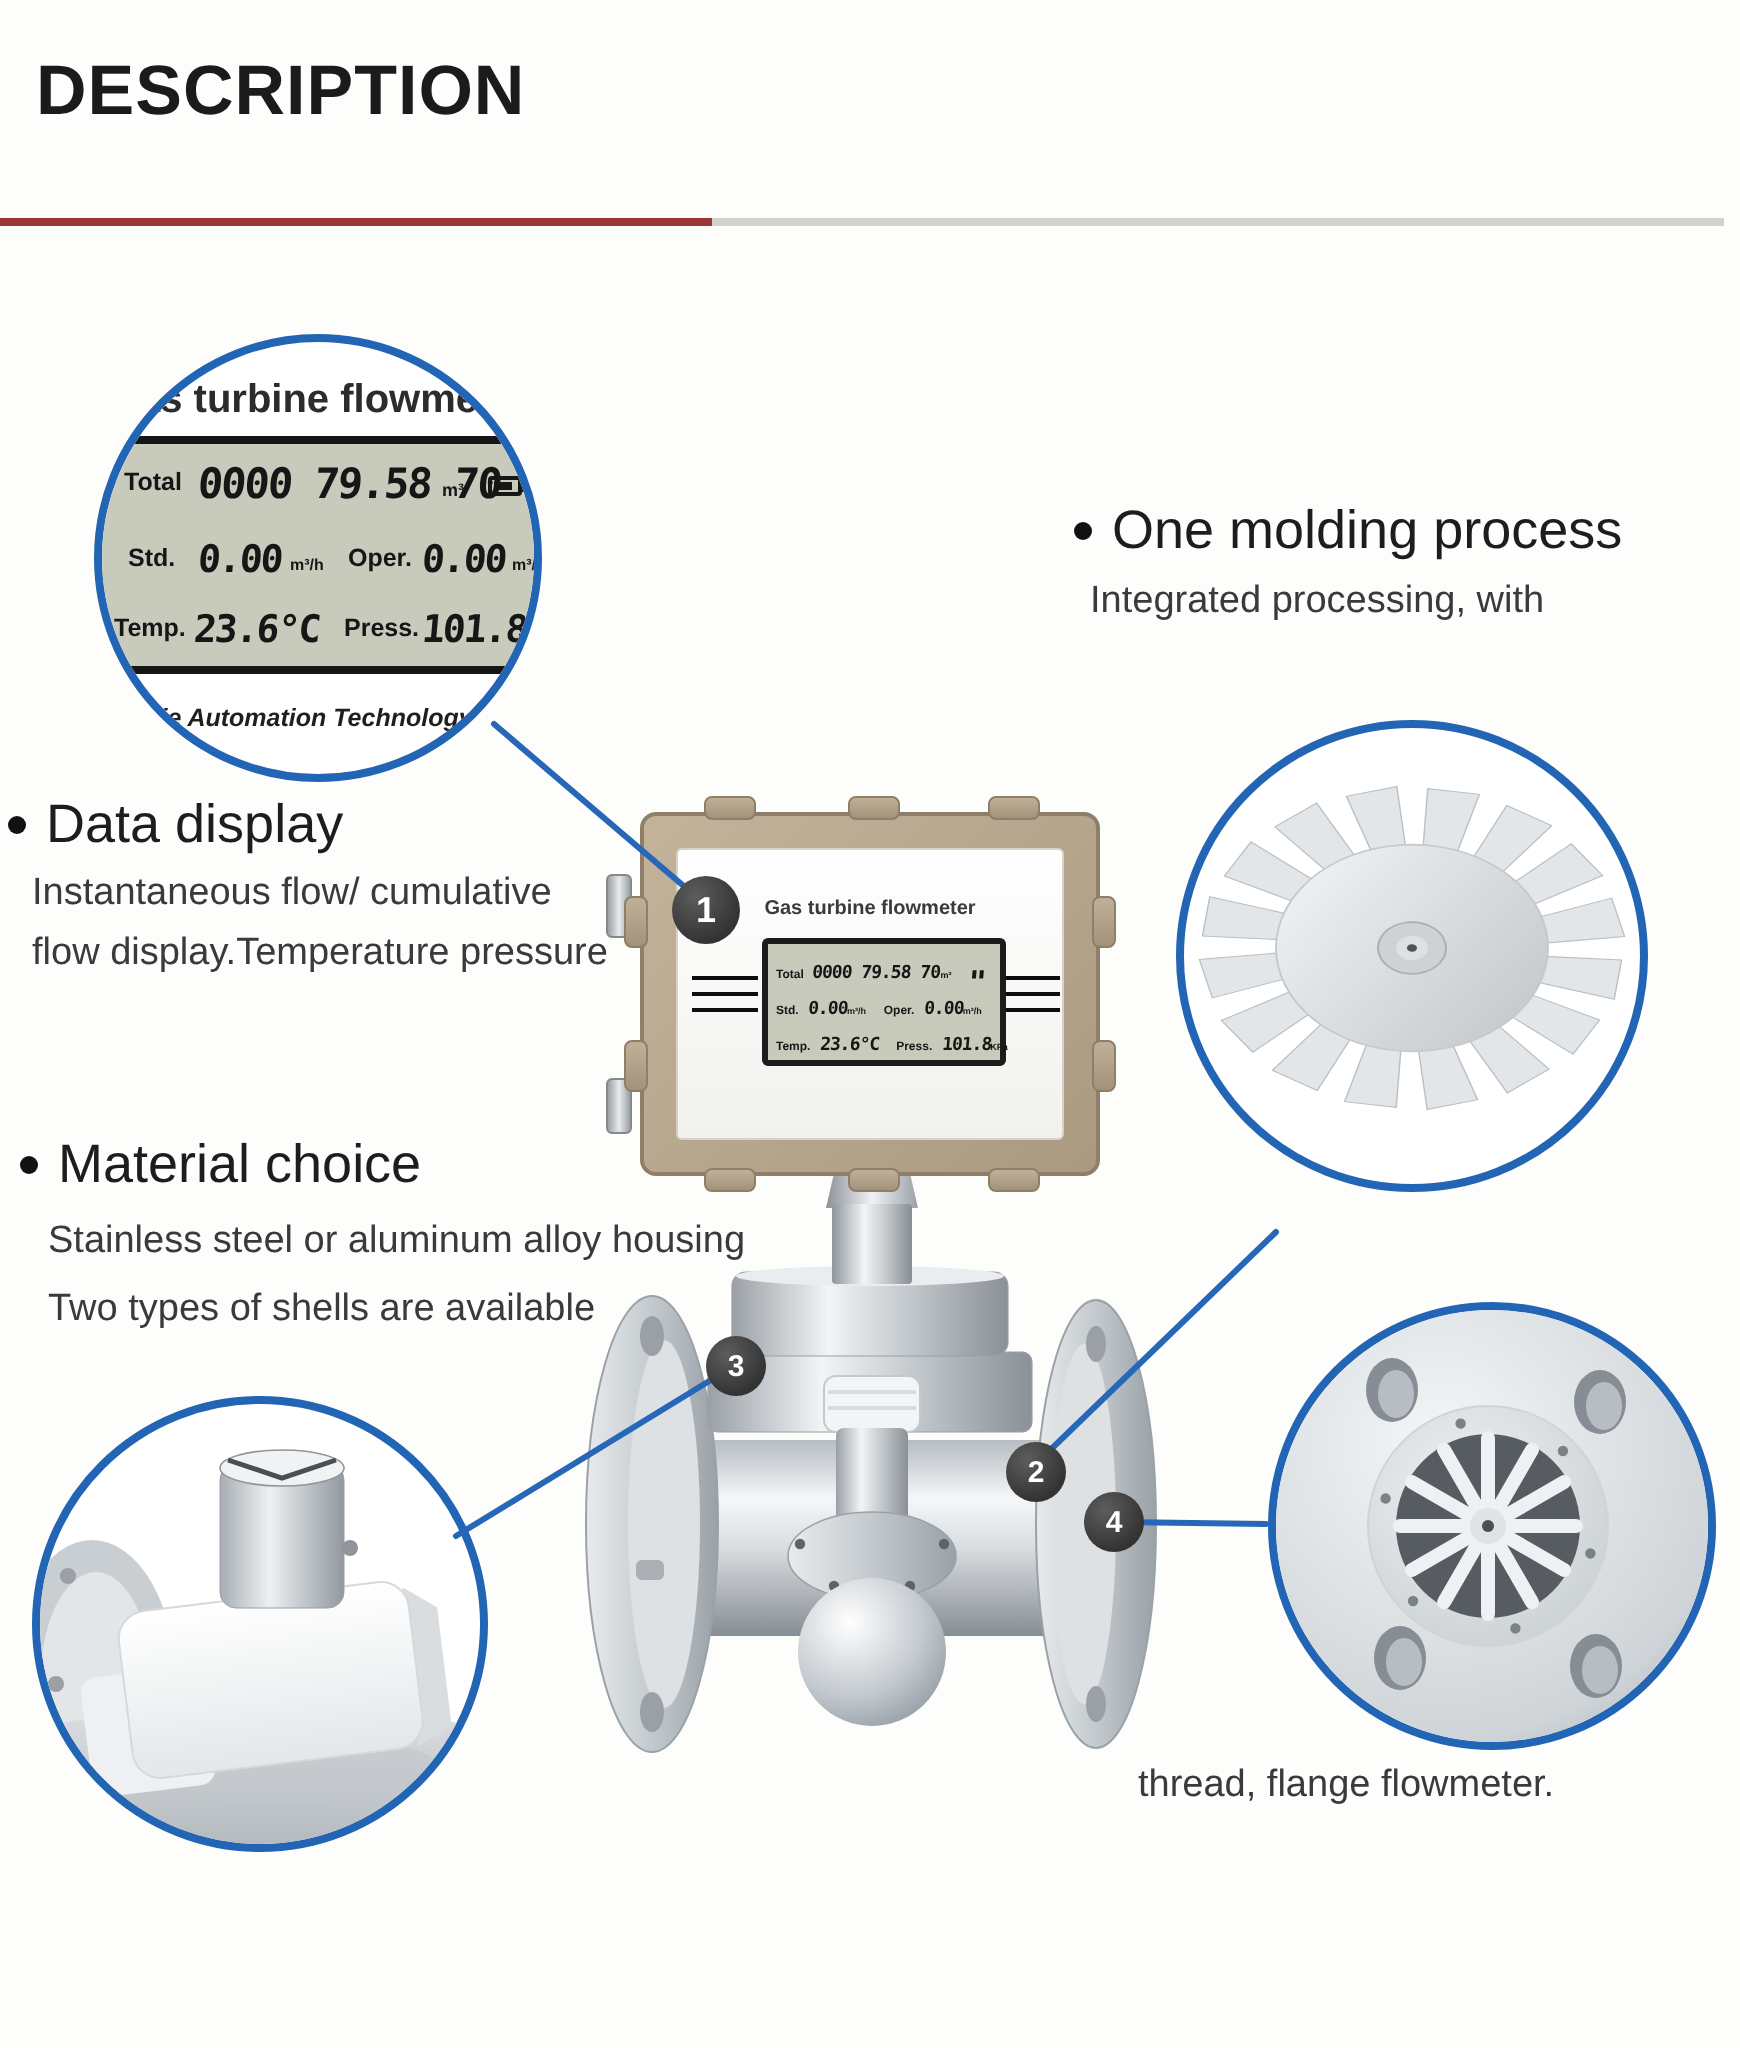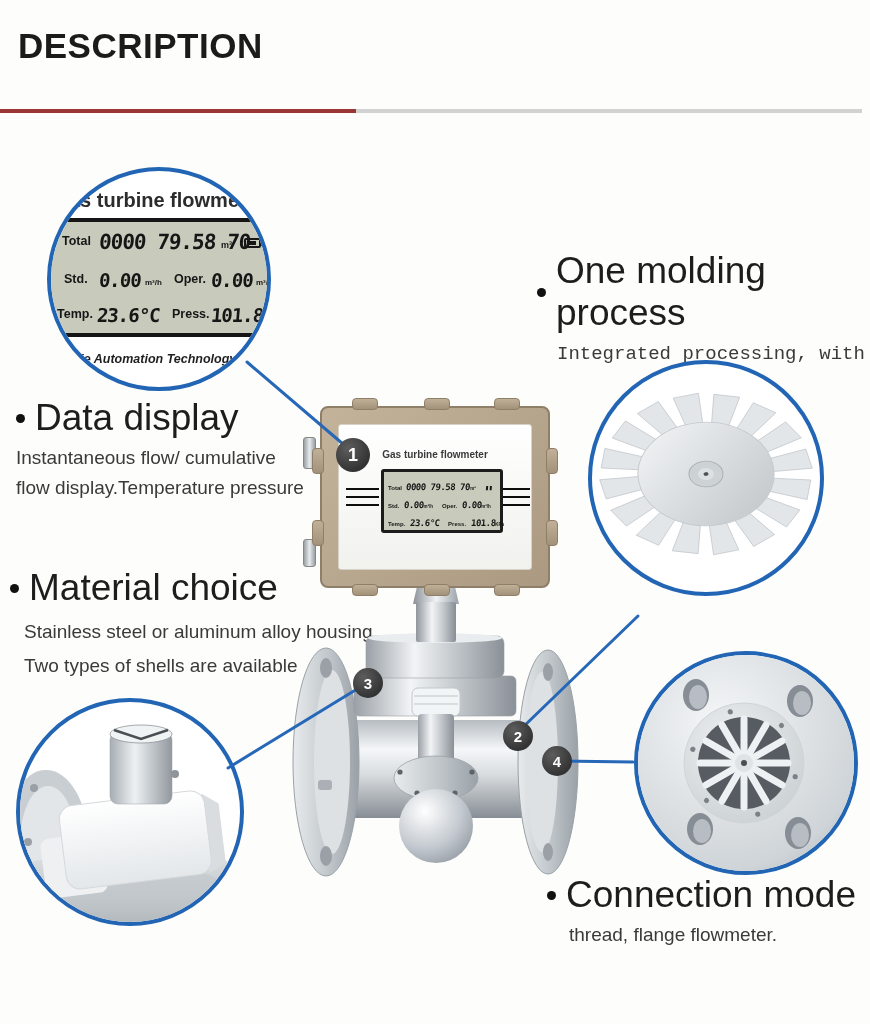--- a/index.html
+++ b/index.html
@@ -25,27 +25,27 @@
   .seg { font-family:"DejaVu Sans Mono", monospace; font-weight:bold; transform:skewX(-5deg); display:inline-block; letter-spacing:-1px; }
   .lbl { font-weight:bold; }
   .r1 { top:12px; } .r2 { top:50px; } .r3 { top:85px; }
   .battery { position:absolute; top:16px; left:209px; width:17px; height:10px; border:2px solid #161616; border-radius:2px; }
   .battery:before { content:""; position:absolute; left:1px; top:1px; width:9px; height:4px; background:#161616; }
   .battery:after { content:""; position:absolute; right:-5px; top:2px; width:3px; height:4px; background:#161616; }
   .lcd-footer { position:absolute; top:181px; left:50%; transform:translateX(-50%); white-space:nowrap; font-size:12.5px; font-style:italic; font-weight:600; color:#1f1f1f; }
 
   
   .sec { position:absolute; z-index:1; }
-  .sec-h { display:flex; align-items:center; gap:10px; font-size:37px; color:#1d1d1d; }
+  .sec-h { display:flex; align-items:center; gap:10px; font-size:27px; color:#1d1d1d; }
   .bullet { width:9px; height:9px; background:#111; border-radius:50%; flex:0 0 auto; }
   .sec-line { font-size:19px; color:#3a3a3a; }
   #sec-molding { left:537px; top:250px; }
-  #sec-molding .sec-line { margin-left:20px; margin-top:9px;font-family:Liberation Mono, monospace; }
-  #sec-data { left:16px; top:397px; }
-  #sec-data .sec-line { margin-left:0; margin-top:8px; }
+  #sec-molding .sec-line { margin-left:8px; margin-top:9px; }
+  #sec-data { left:4px; top:397px; }
+  #sec-data .sec-line { margin-left:12px; margin-top:8px; }
   #sec-material { left:10px; top:567px; }
   #sec-material .sec-line { margin-left:14px; margin-top:12px; }
   #sec-connection { left:547px; top:874px; }
   #sec-connection .sec-line { margin-left:22px; margin-top:8px; }
 
   
   .head-frame { position:absolute; left:320px; top:406px; width:230px; height:182px; background:linear-gradient(135deg,#c3b39b,#ab9a81); border:2px solid #8f7f68; border-radius:8px; z-index:2; }
   .tab { position:absolute; background:linear-gradient(180deg,#c0b098,#a3927a); border:1px solid #8f7f68; border-radius:4px; z-index:2; }
   .face { position:absolute; left:338px; top:424px; width:194px; height:146px; background:linear-gradient(180deg,#ffffff,#f1f1ee); border:1px solid #d8d2c6; border-radius:3px; z-index:2; }
   .mini-title { position:absolute; top:24px; left:50%; transform:translateX(-50%); white-space:nowrap; font-size:10px; font-weight:600; color:#3a3a3a; }
@@ -122,24 +122,20 @@
 <div class="sec" id="sec-material">
   <div class="sec-h">
       <span class="bullet"></span>
       <span>Material choice</span>
     </div>
   <div class="sec-line">Stainless steel or aluminum alloy housing</div>
   <div class="sec-line">Two types of shells are available</div>
 </div>
 
 <div class="sec" id="sec-connection">
-  <div class="sec-h">
-      <span class="bullet"></span>
-      <span>Connection mode</span>
-    </div>
   <div class="sec-line">thread, flange flowmeter.</div>
 </div>
 
 <svg class="body-svg" width="306" height="256" viewBox="0 0 306 256">
   <defs>
     <linearGradient id="metalV" x1="0" y1="0" x2="0" y2="1">
       <stop offset="0" stop-color="#b6bcc1"></stop>
         <stop offset=".3" stop-color="#f5f7f9"></stop>
       <stop offset=".55" stop-color="#d9dde0"></stop>
         <stop offset="1" stop-color="#878d94"></stop>

